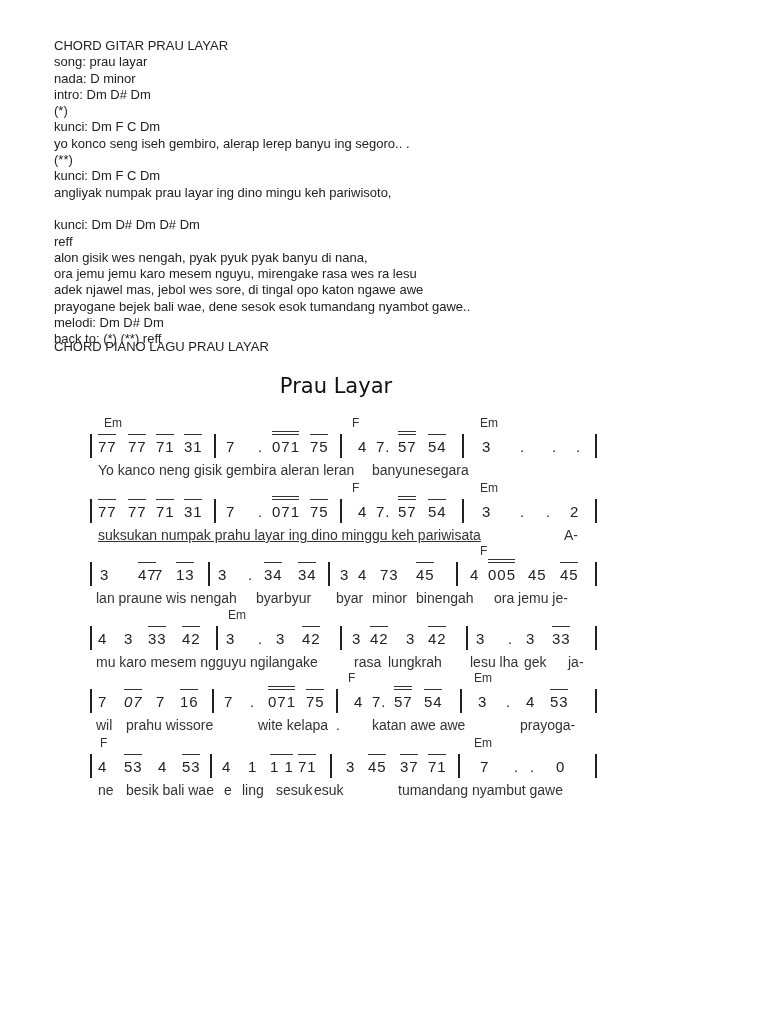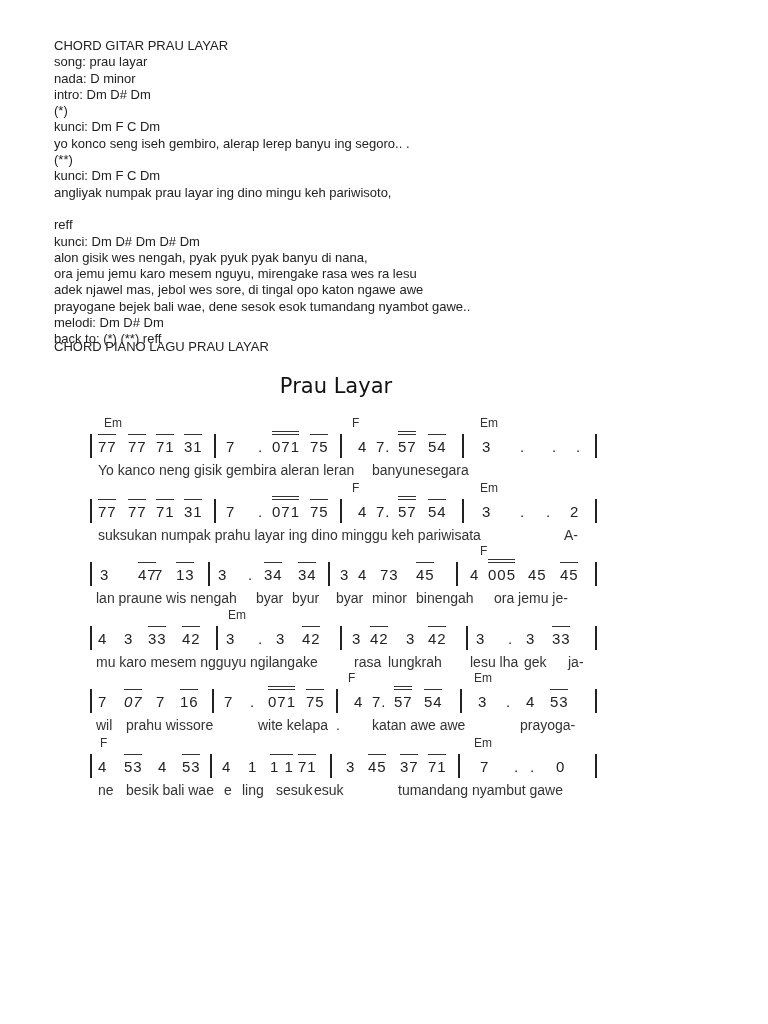--- a/index.html
+++ b/index.html
@@ -26,22 +26,22 @@
       <div class="line">song: prau layar</div>
       <div class="line">nada: D minor</div>
       <div class="line">intro: Dm D# Dm</div>
       <div class="line">(*)</div>
       <div class="line">kunci: Dm F C Dm</div>
       <div class="line">yo konco seng iseh gembiro, alerap lerep banyu ing segoro.. .</div>
       <div class="line">(**)</div>
       <div class="line">kunci: Dm F C Dm</div>
       <div class="line">angliyak numpak prau layar ing dino mingu keh pariwisoto,</div>
       <div class="blank"></div>
+      <div class="line">kunci: Dm D# Dm D# Dm</div>
       <div class="line">reff</div>
-      <div class="line">kunci: Dm D# Dm D# Dm</div>
       <div class="line">alon gisik wes nengah, pyak pyuk pyak banyu di nana,</div>
       <div class="line">ora jemu jemu karo mesem nguyu, mirengake rasa wes ra lesu</div>
       <div class="line">adek njawel mas, jebol wes sore, di tingal opo katon ngawe awe</div>
       <div class="line">prayogane bejek bali wae, dene sesok esok tumandang nyambot gawe..</div>
       <div class="line">melodi: Dm D# Dm</div>
       <div class="line">back to: (*) (**) reff</div>
     </div>
 </div>
 
 <div class="piano-heading">CHORD PIANO LAGU PRAU LAYAR</div>
@@ -95,21 +95,21 @@
       <span class="note ol ol2" style="left: 182px;">071</span>
       <span class="note ol" style="left: 220px;">75</span>
       <span class="note" style="left: 268px;">4</span>
       <span class="note" style="left: 286px;">7.</span>
       <span class="note ol ol2" style="left: 308px;">57</span>
       <span class="note ol" style="left: 338px;">54</span>
       <span class="note" style="left: 392px;">3</span>
       <span class="note" style="left: 430px;">.</span>
       <span class="note" style="left: 456px;">.</span>
       <span class="note" style="left: 480px;">2</span>
-      <span class="lyric" style="left: 8px;">suksukan numpak prahu layar ing dino minggu keh pariwisata</span>
+      <span class="lyric" style="left: 8px; text-decoration: underline;">suksukan numpak prahu layar ing dino minggu keh pariwisata</span>
       <span class="lyric" style="left: 474px;">A-</span>
     </div>
     <div class="sys" style="top: 544px;">
       <span class="chord" style="left: 390px;">F</span>
       <span class="bar" style="left: 0px;"></span>
       <span class="bar" style="left: 118px;"></span>
       <span class="bar" style="left: 238px;"></span>
       <span class="bar" style="left: 366px;"></span>
       <span class="bar" style="left: 505px;"></span>
       <span class="note" style="left: 10px;">3</span>
@@ -123,21 +123,21 @@
       <span class="note" style="left: 250px;">3</span>
       <span class="note" style="left: 268px;">4</span>
       <span class="note" style="left: 290px;">73</span>
       <span class="note ol" style="left: 326px;">45</span>
       <span class="note" style="left: 380px;">4</span>
       <span class="note ol ol2" style="left: 398px;">005</span>
       <span class="note" style="left: 438px;">45</span>
       <span class="note ol" style="left: 470px;">45</span>
       <span class="lyric" style="left: 6px;">lan praune wis nengah</span>
       <span class="lyric" style="left: 166px;">byar</span>
-      <span class="lyric" style="left: 202px;">byur</span>
+      <span class="lyric" style="left: 194px;">byur</span>
       <span class="lyric" style="left: 246px;">byar</span>
       <span class="lyric" style="left: 282px;">minor</span>
       <span class="lyric" style="left: 326px;">binengah</span>
       <span class="lyric" style="left: 404px;">ora jemu je-</span>
     </div>
     <div class="sys" style="top: 608px;">
       <span class="chord" style="left: 138px;">Em</span>
       <span class="bar" style="left: 0px;"></span>
       <span class="bar" style="left: 126px;"></span>
       <span class="bar" style="left: 250px;"></span>

